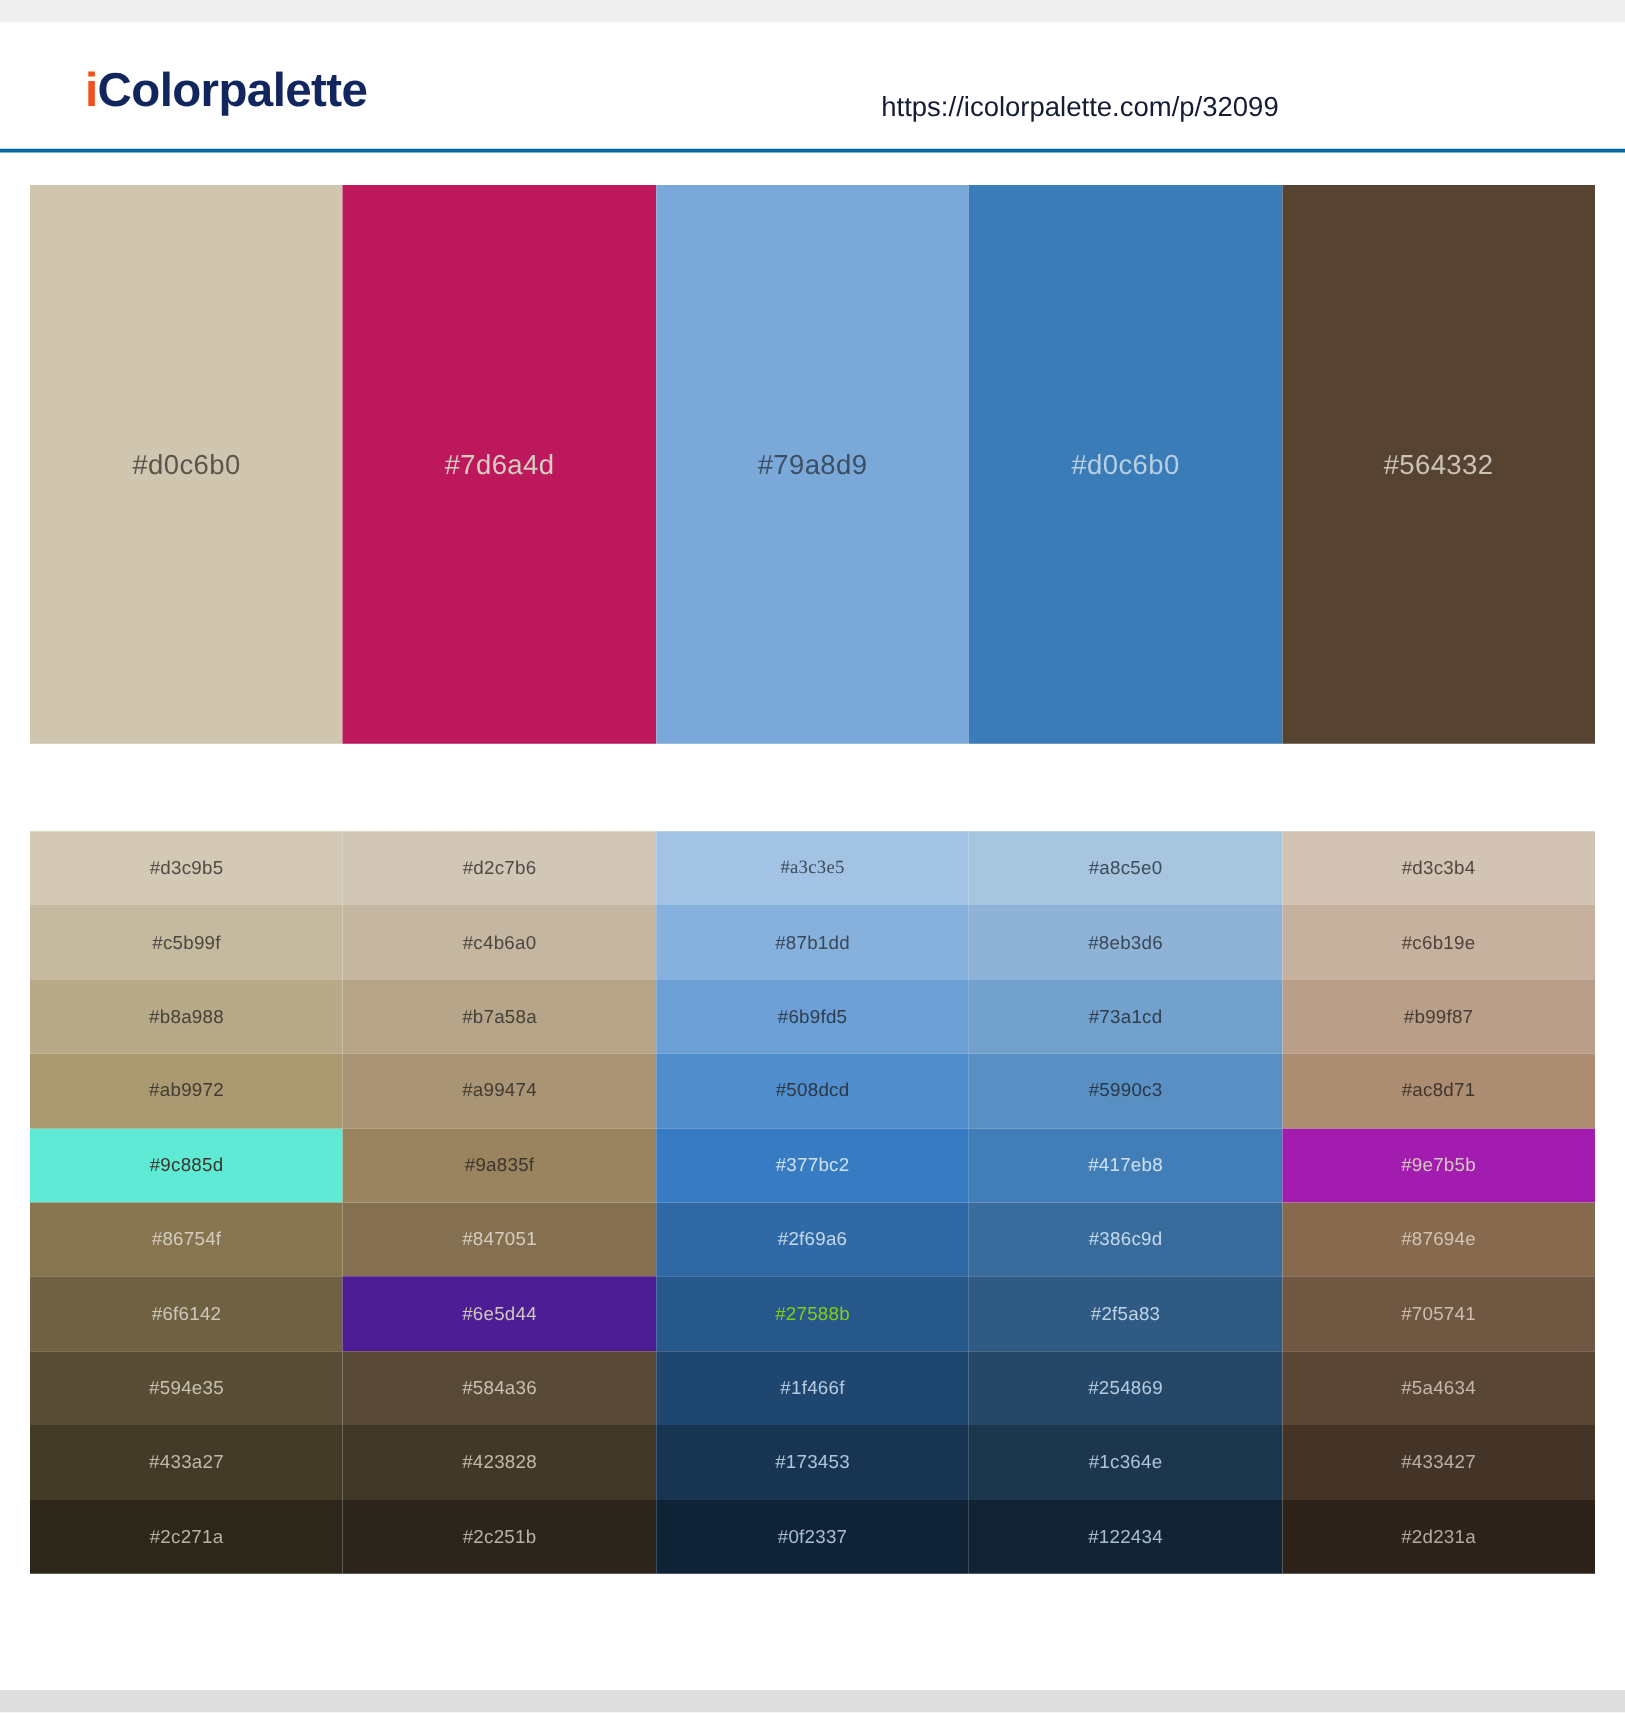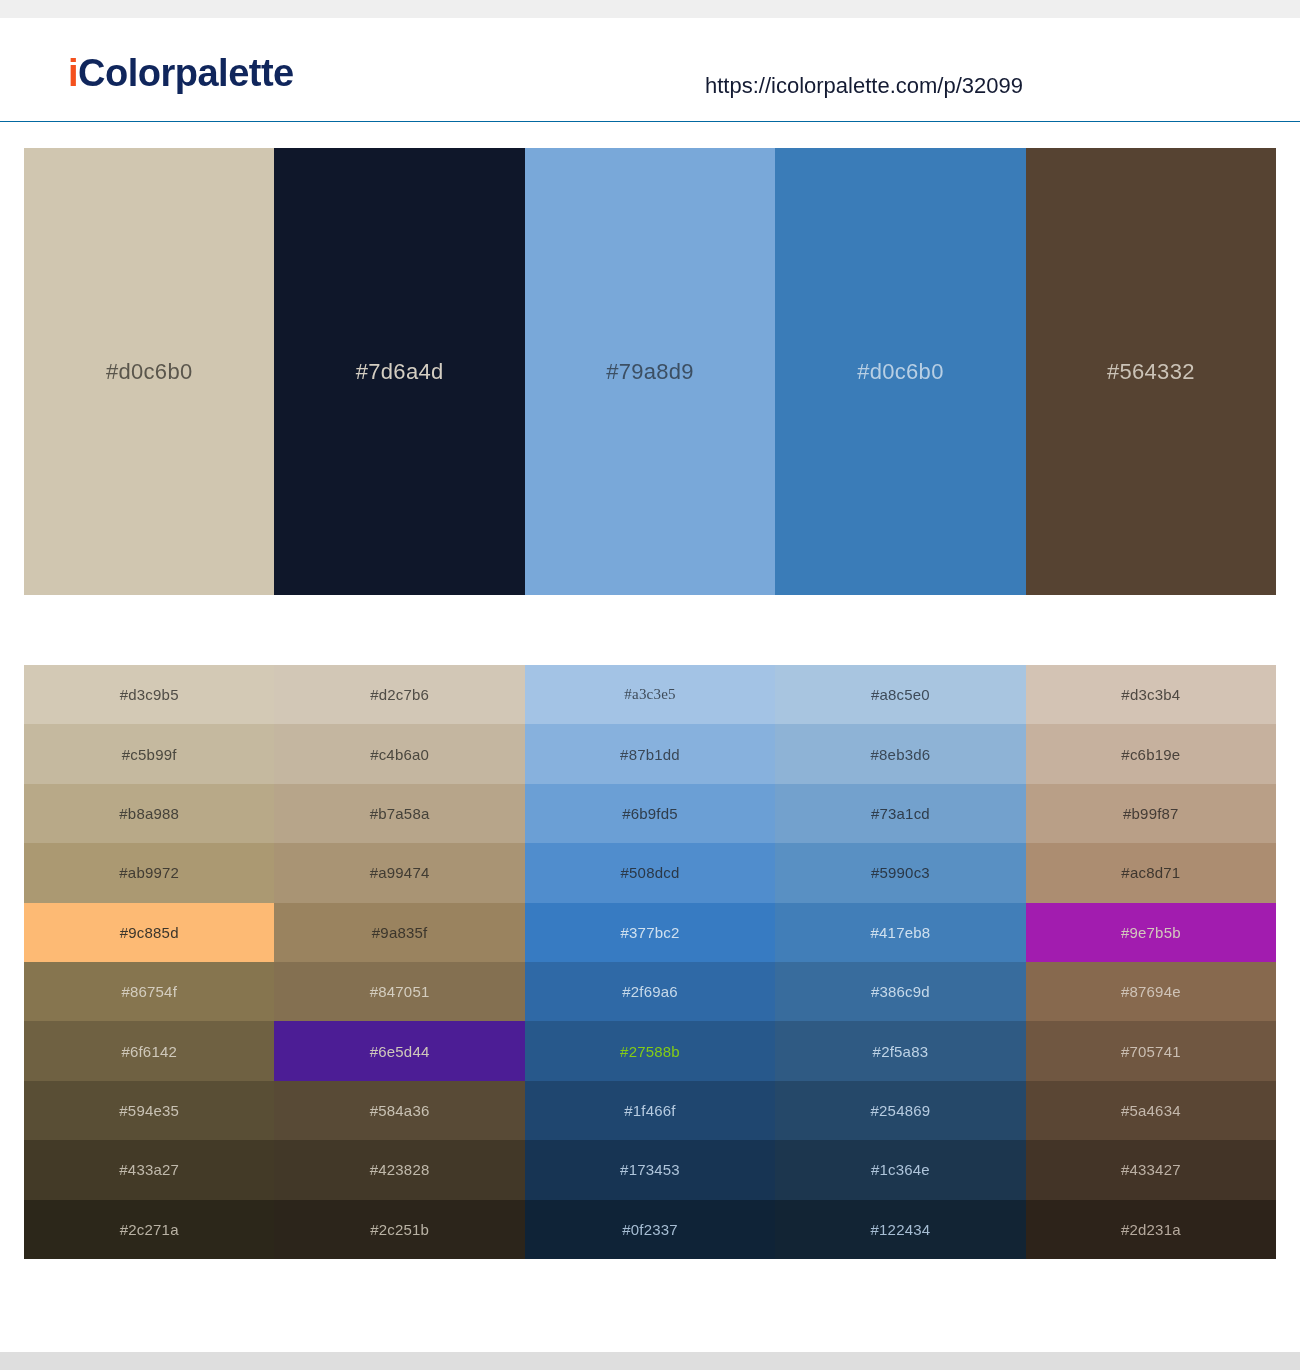--- a/index.html
+++ b/index.html
@@ -28,21 +28,21 @@
     background: #efefef;
   }
 
   
   .header {
     position: absolute;
     top: 18px; left: 0;
     width: 1300px;
     height: 104px;
     background: #ffffff;
-    border-bottom: 1px solid #0369a1;
+    border-bottom: 3px solid #0369a1;
     display: flex;
     align-items: center;
   }
 
   .brand {
     position: absolute;
     left: 68px;
     top: 36px;
     font-size: 38px;
     font-weight: bold;
@@ -133,21 +133,21 @@
     <div class="brand">
       <span class="brand-i">i</span><span class="brand-rest">Colorpalette</span>
     </div>
     <div class="page-url">https://icolorpalette.com/p/32099</div>
   </div>
 
   <div class="swatch-strip">
       <div class="swatch" style="background: rgb(208, 198, 176);">
         <span class="swatch-label" style="color: rgb(90, 86, 76);">#d0c6b0</span>
       </div>
-      <div class="swatch" style="background: #0f172a; align-items: center;">
+      <div class="swatch" style="background: #be185d; align-items: center;">
         <span class="swatch-label" style="color: rgb(212, 206, 194);">#7d6a4d</span>
       </div>
       <div class="swatch" style="background: rgb(121, 168, 217);">
         <span class="swatch-label" style="color: rgb(60, 79, 99);">#79a8d9</span>
       </div>
       <div class="swatch" style="background: rgb(58, 124, 184);">
         <span class="swatch-label" style="color: rgb(184, 207, 228);">#d0c6b0</span>
       </div>
       <div class="swatch" style="background: rgb(86, 67, 50);">
         <span class="swatch-label" style="color: rgb(203, 195, 183);">#564332</span>
@@ -217,21 +217,21 @@
           <span class="shade-label" style="color: rgb(42, 56, 72);">#508dcd</span>
         </div>
         <div class="shade-cell" style="background: rgb(89, 144, 195);">
           <span class="shade-label" style="color: rgb(42, 56, 72);">#5990c3</span>
         </div>
         <div class="shade-cell" style="background: rgb(172, 141, 113);">
           <span class="shade-label" style="color: rgb(63, 55, 47);">#ac8d71</span>
         </div>
       </div>
       <div class="shade-row">
-        <div class="shade-cell" style="background: #fdba74;">
+        <div class="shade-cell" style="background: #5eead4;">
           <span class="shade-label" style="color: rgb(60, 54, 44);">#9c885d</span>
         </div>
         <div class="shade-cell" style="background: rgb(154, 131, 95);">
           <span class="shade-label" style="color: rgb(60, 54, 44);">#9a835f</span>
         </div>
         <div class="shade-cell" style="background: rgb(55, 123, 194);">
           <span class="shade-label" style="color: rgb(207, 224, 239);">#377bc2</span>
         </div>
         <div class="shade-cell" style="background: rgb(65, 126, 184);">
           <span class="shade-label" style="color: rgb(207, 224, 239);">#417eb8</span>

